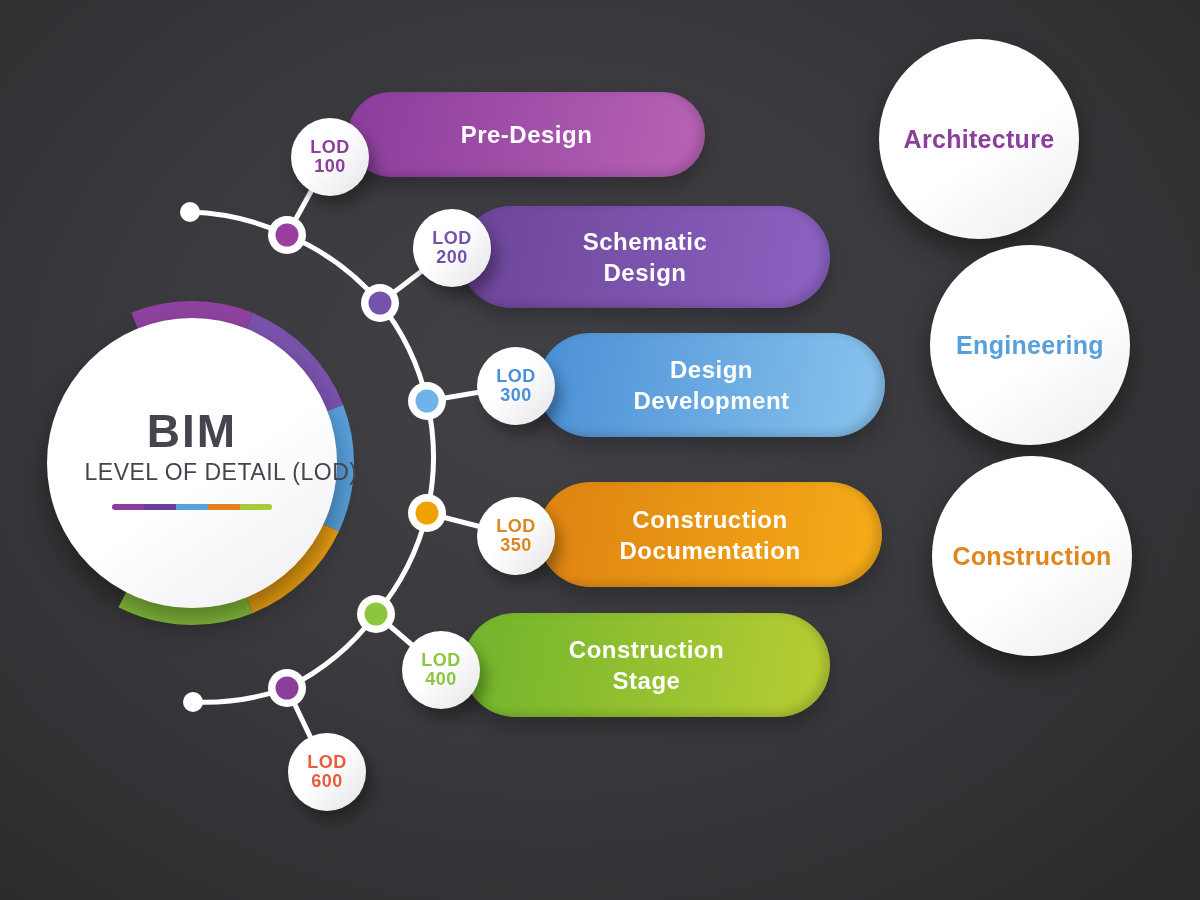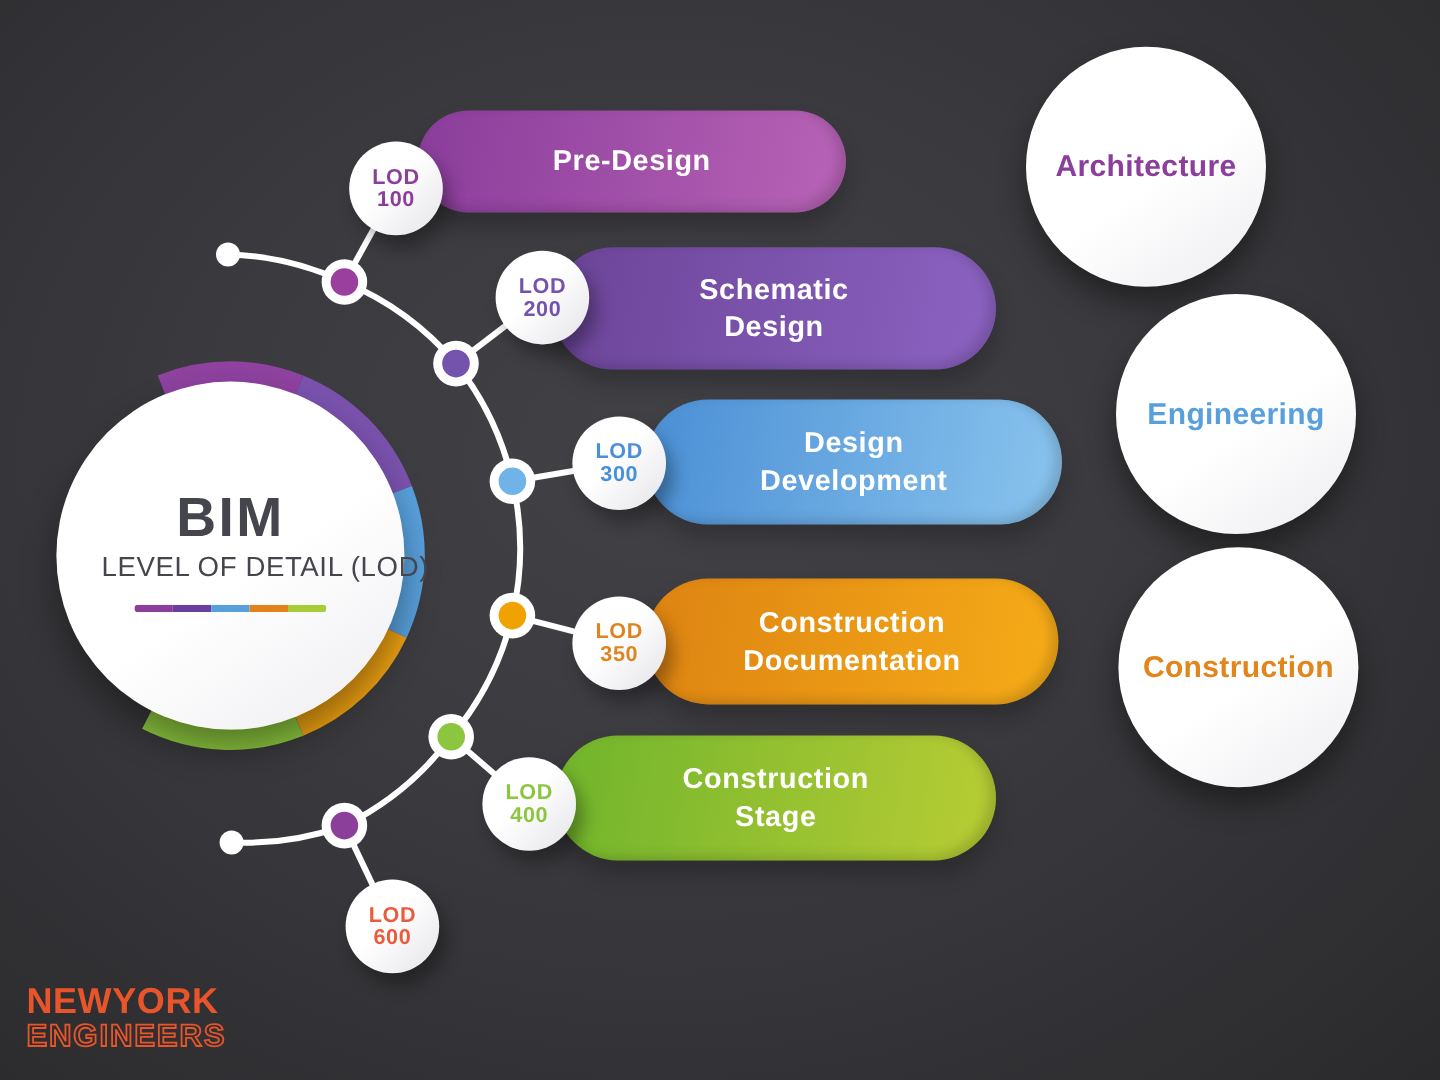--- a/index.html
+++ b/index.html
@@ -167,28 +167,24 @@
   </div>
   <div class="badge" style="left: 402px; top: 631px; color: rgb(140, 198, 62);">
     <div>LOD</div>
     <div>400</div>
   </div>
   <div class="badge" style="left: 288px; top: 733px; color: rgb(234, 91, 60);">
     <div>LOD</div>
     <div>600</div>
   </div>
 
-  <div class="disc-circle" style="left:855px; top:39px;">
+  <div class="disc-circle" style="left:879px; top:39px;">
     <div class="disc-label" style="color: rgb(139, 63, 155);">Architecture</div>
   </div>
   <div class="disc-circle" style="left:930px; top:245px;align-items:center;">
     <div class="disc-label" style="color: rgb(88, 160, 220);">Engineering</div>
   </div>
   <div class="disc-circle" style="left:932px; top:456px;">
     <div class="disc-label" style="color: rgb(224, 134, 28);">Construction</div>
   </div>
 
-  <div class="logo">
-    <div class="logo-line1" style="color: rgb(232, 85, 42);">NEWYORK</div>
-    <div class="logo-line2" style="-webkit-text-stroke: 1.5px rgb(232, 85, 42); color: transparent;">ENGINEERS</div>
-  </div>
 
 </div>
 
 </body></html>

